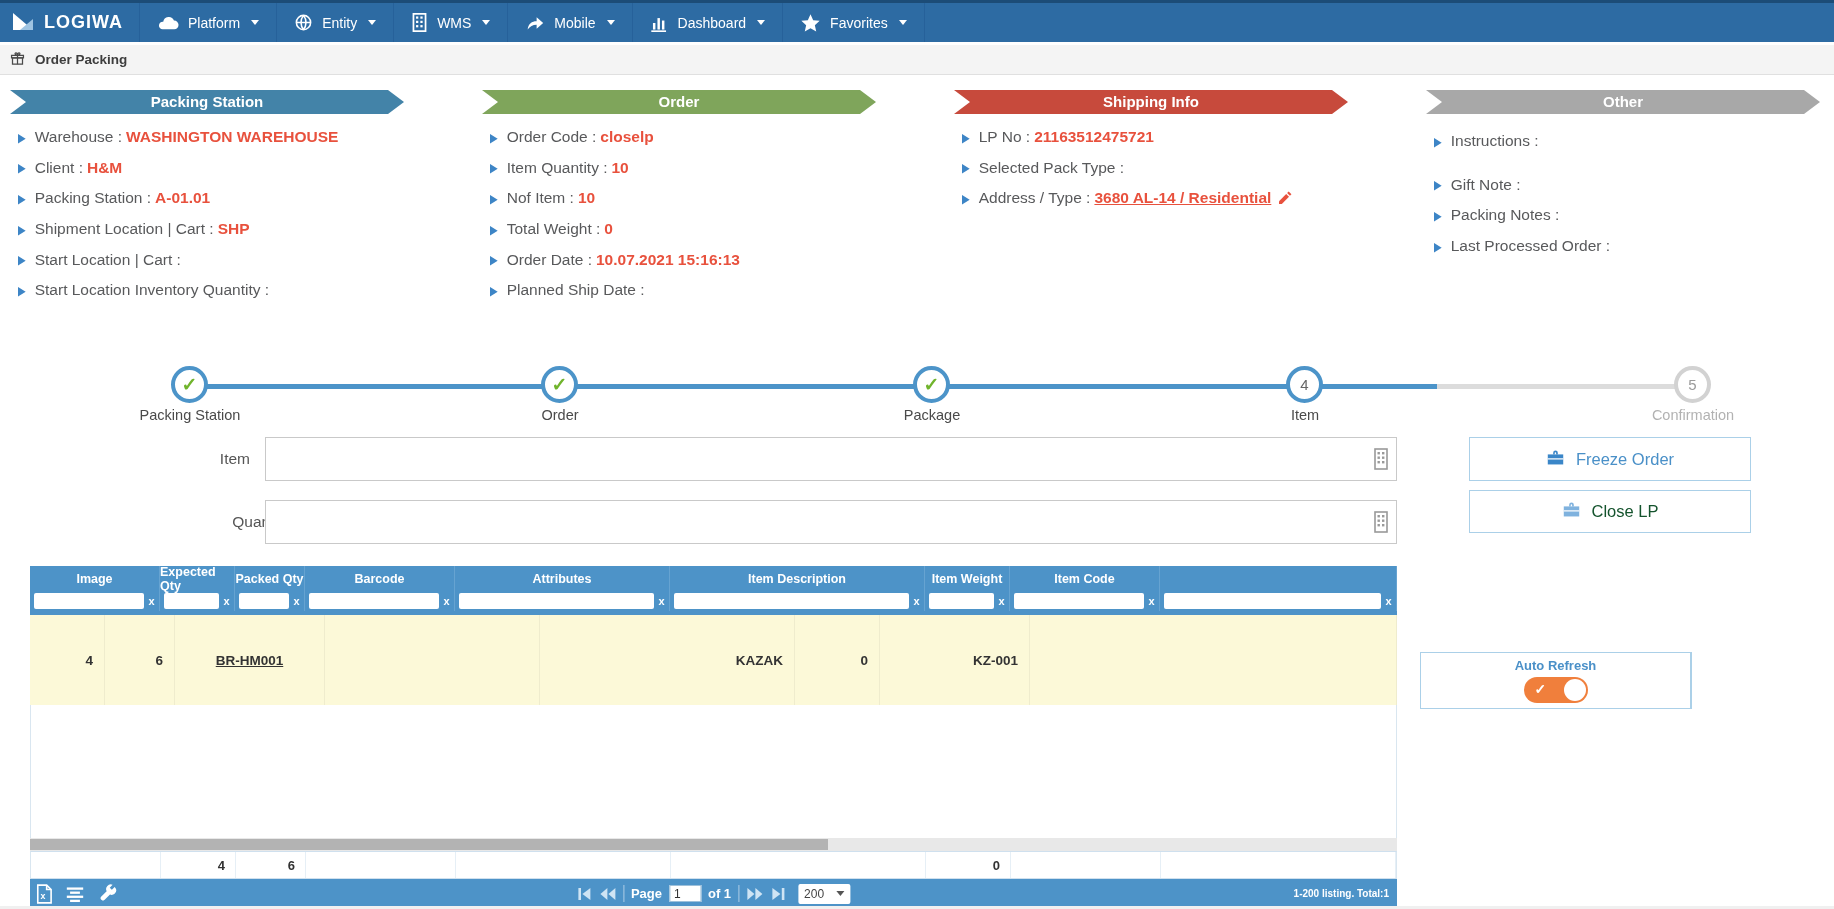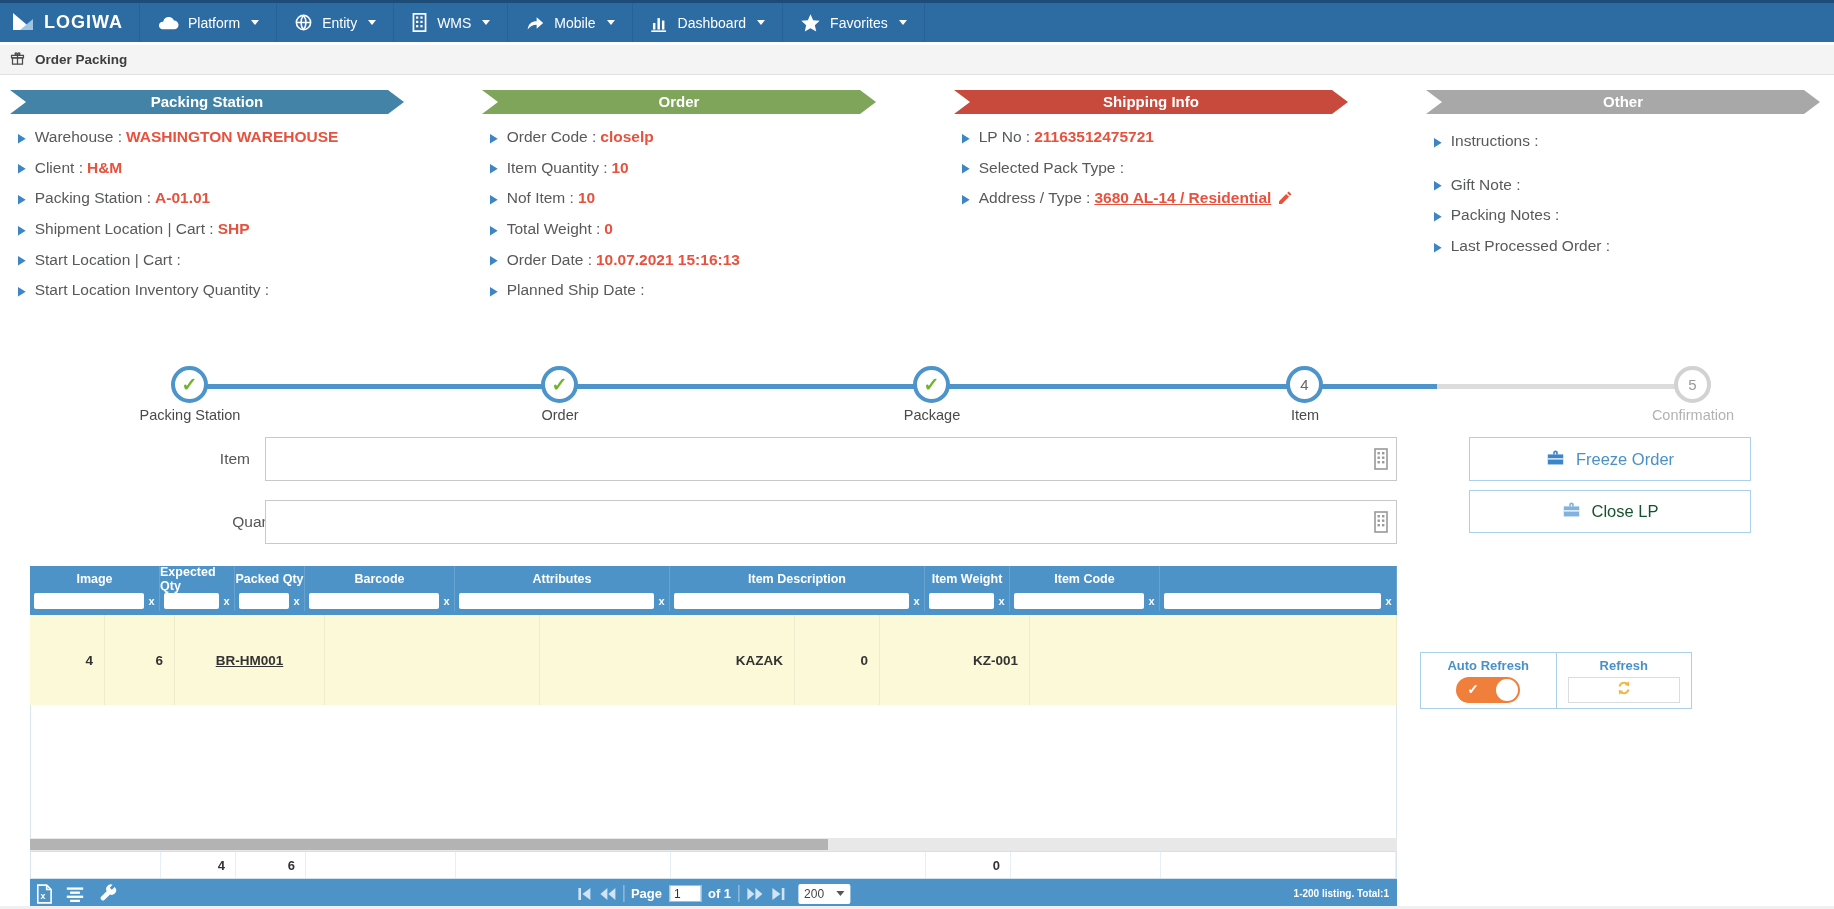--- a/index.html
+++ b/index.html
@@ -431,33 +431,20 @@
   </div>
 
   <div class="ar-panel">
     <div class="ar-cell">
       <span class="ar-label">Auto Refresh</span>
       <div class="toggle">
         <span class="tg-check">✓</span>
         <span class="knob"></span>
       </div>
     </div>
-    <div class="ar-cell">
-      <span class="ar-label">Refresh</span>
-      <div class="refresh-btn">
-        <span>
-          <svg width="18" height="18" viewBox="0 0 24 24" fill="none" stroke="#f5b43f" stroke-width="2.6">
-            <path d="M6 10a6.5 6.5 0 0 1 11-3"></path>
-              <path d="M18 14a6.5 6.5 0 0 1-11 3"></path>
-            <polygon points="18.5,3 19,9.5 13,8" fill="#f5b43f" stroke="none"></polygon>
-            <polygon points="5.5,21 5,14.5 11,16" fill="#f5b43f" stroke="none"></polygon>
-            </svg>
-        </span>
-      </div>
-    </div>
   </div>
 
   <div class="tbl">
     <div class="t-head">
       <div class="th c0">Image</div>
       <div class="th c1">Expected Qty</div>
       <div class="th c2">Packed Qty</div>
       <div class="th c3">Barcode</div>
       <div class="th c4">Attributes</div>
       <div class="th c5">Item Description</div>

